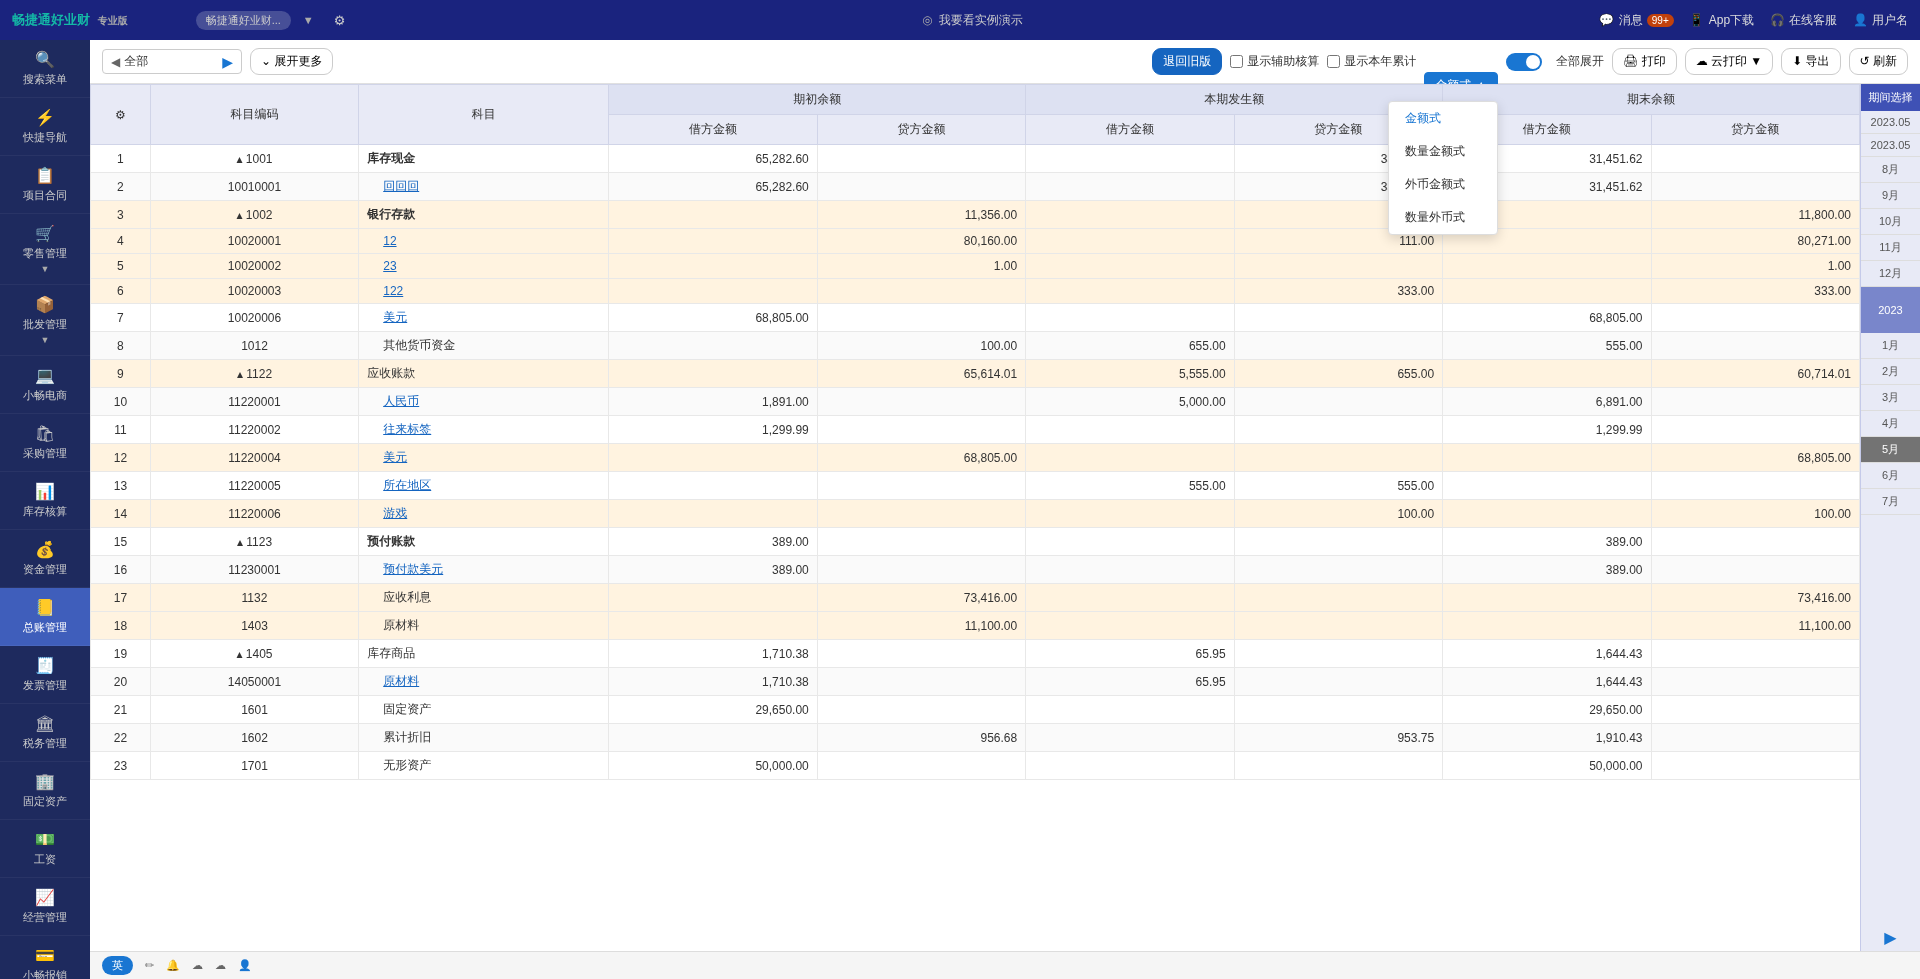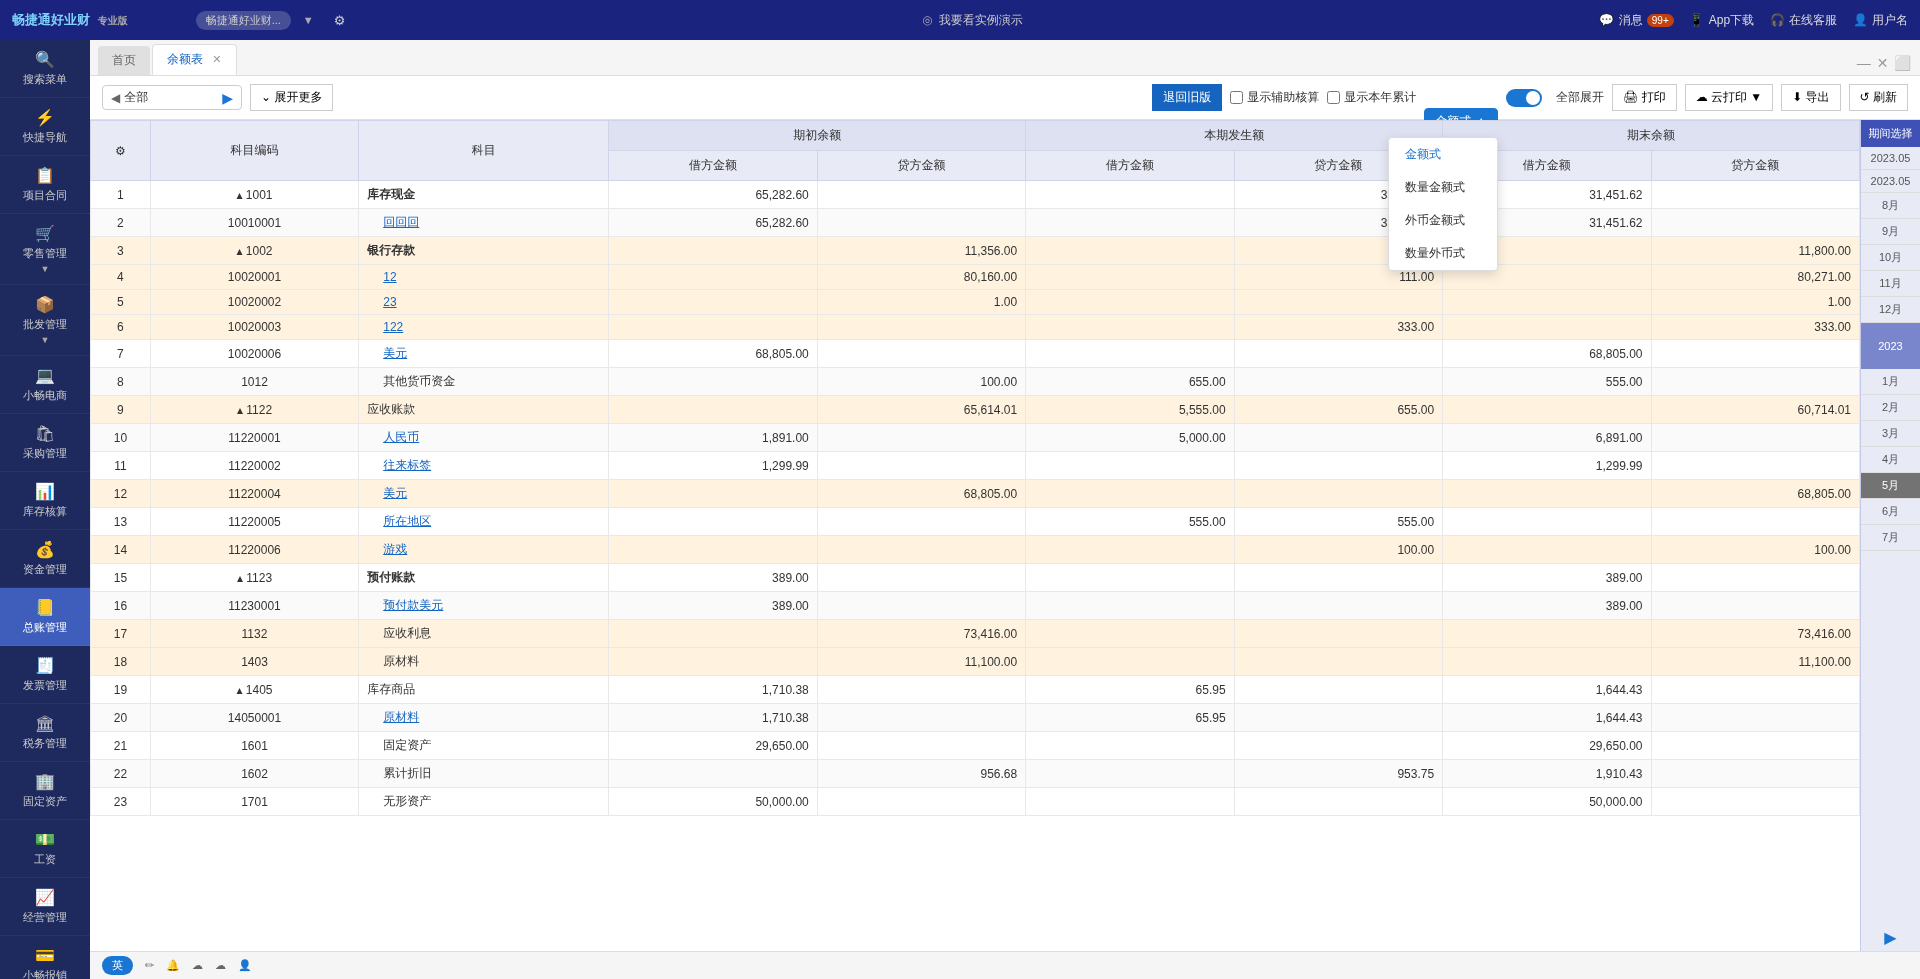--- a/index.html
+++ b/index.html
@@ -10,21 +10,21 @@
       height: 40px;
       background: #1a237e;
       display: flex;
       align-items: center;
       padding: 0 12px;
       color: white;
       justify-content: space-between;
     }
     .top-bar-left { display: flex; align-items: center; gap: 8px; }
     .app-logo { font-size: 13px; font-weight: bold; color: #fff; }
-    .app-logo span { color: #7dd3fc; }
+    .app-logo span { color: #14b8a6; }
     .top-bar-center { display: flex; align-items: center; gap: 6px; color: #ccc; font-size: 12px; }
     .top-bar-right { display: flex; align-items: center; gap: 16px; font-size: 12px; color: #ddd; }
     .badge { background: #c2410c; color: white; border-radius: 10px; padding: 1px 5px; font-size: 10px; }
 
     
     .main-layout { display: flex; height: calc(100vh - 40px); }
 
     
     .sidebar {
       width: 90px;
@@ -84,21 +84,21 @@
     }
     .search-box {
       display: flex;
       align-items: center;
       border: 1px solid #ccc;
       border-radius: 4px;
       padding: 3px 8px;
       gap: 4px;
       min-width: 140px;
     }
-    .btn { padding: 4px 10px; border-radius: 0; border: 1px solid #ccc; cursor: pointer; font-size: 12px; background: white; }
+    .btn { padding: 4px 10px; border-radius: 9px; border: 1px solid #ccc; cursor: pointer; font-size: 12px; background: white; }
     .btn-primary { background: #1565c0; color: white; border-color: #1565c0; }
     .checkbox-label { display: flex; align-items: center; gap: 4px; font-size: 12px; cursor: pointer; }
     .toggle-group { display: flex; align-items: center; gap: 14px; }
     .toggle-switch {
       width: 36px; height: 18px; background: #1976d2; border-radius: 9px;
       position: relative; cursor: pointer;
     }
     .toggle-switch::after {
       content: ''; position: absolute; top: 2px; right: 2px;
       width: 14px; height: 14px; background: white; border-radius: 50%;
@@ -328,34 +328,20 @@
     </div>
     <div class="sidebar-item">
       <span class="icon">💳</span>
       <span>小畅报销</span>
     </div>
 
   </div>
 
   <div class="content-area">
 
-    <div class="tab-bar">
-      <div class="tab-item">
-        <span>首页</span>
-      </div>
-      <div class="tab-item active">
-        <span>余额表</span>
-        <span class="tab-close">✕</span>
-      </div>
-      <div style="margin-left:auto;display:flex;align-items:center;gap:6px;padding-bottom:4px;">
-        <span style="cursor:pointer;color:#999;font-size:14px;">—</span>
-        <span style="cursor:pointer;color:#999;font-size:14px;">✕</span>
-        <span style="cursor:pointer;color:#999;font-size:14px;">⬜</span>
-      </div>
-    </div>
 
     <div class="toolbar">
       <div class="search-box">
         <span style="color:#666;font-size:12px;">◀</span>
         <span style="flex:1;">全部</span>
         <span style="color:#1976d2;font-size:14px;cursor:pointer;">▶</span>
       </div>
       <button class="btn">
         <span>⌄ </span>
         <span>展开更多</span>

